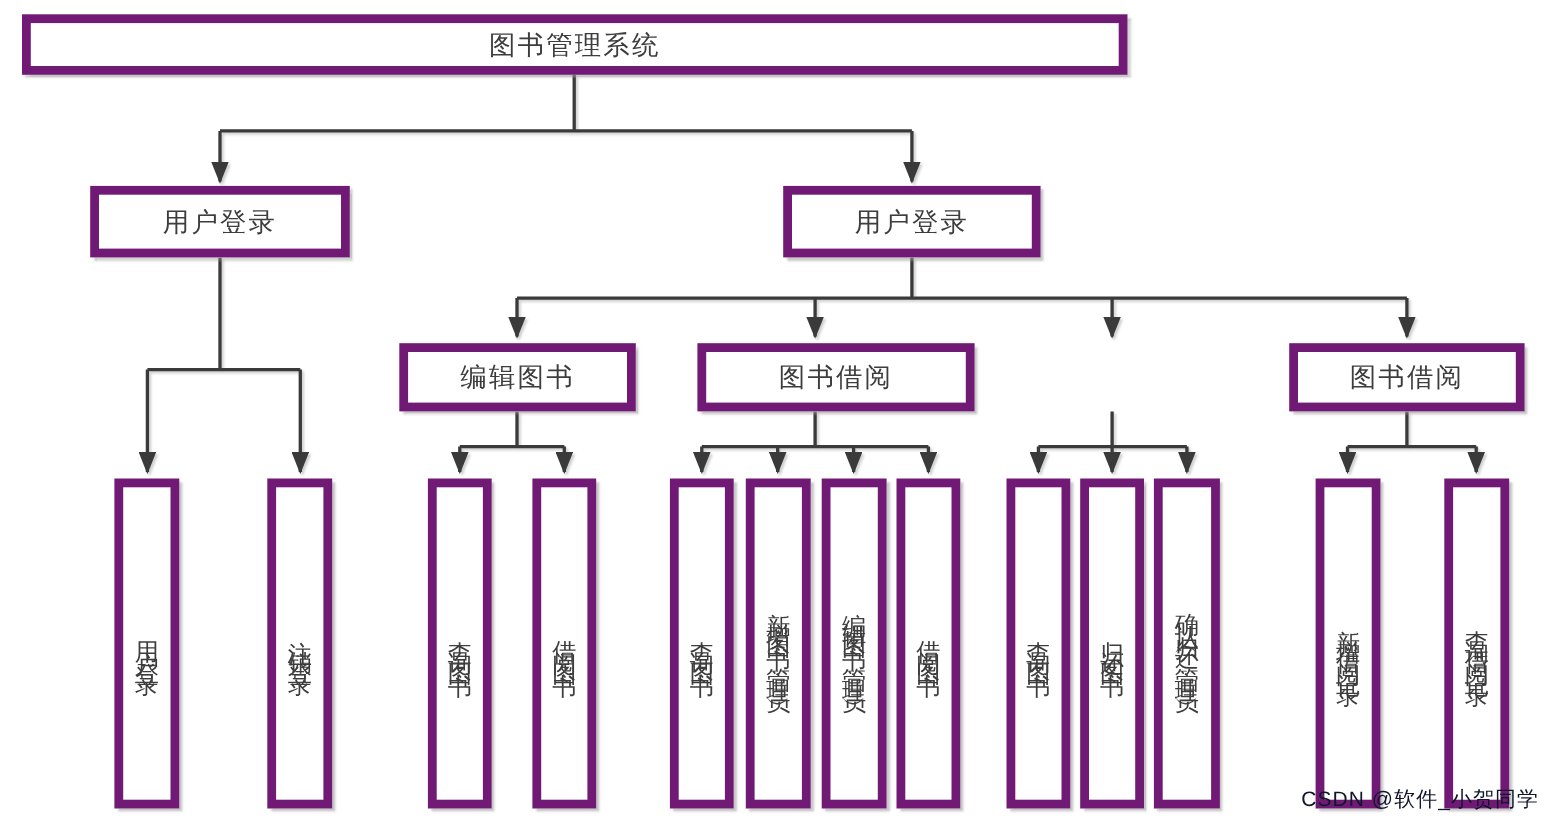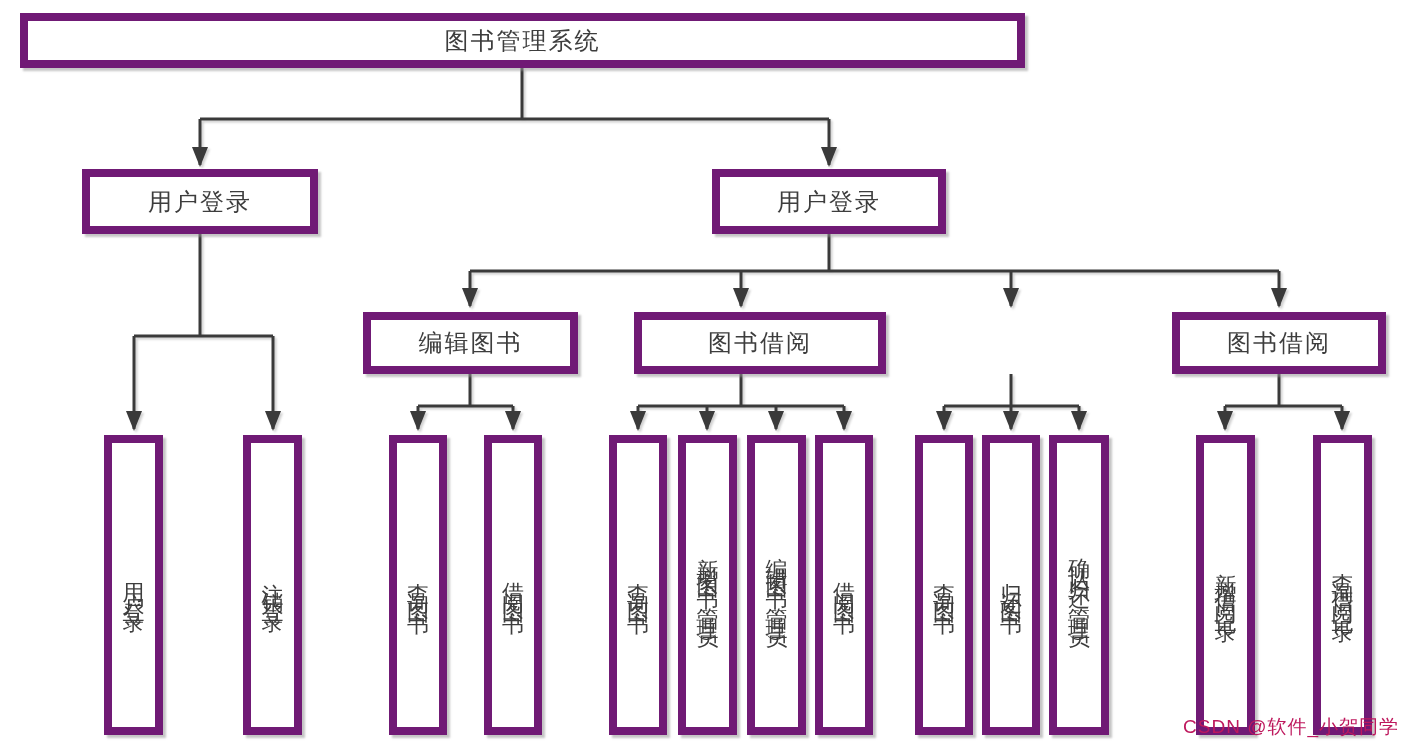--- a/index.html
+++ b/index.html
@@ -46,21 +46,21 @@
     text-orientation: mixed;
     letter-spacing: 10px;
     line-height: 1;
   }
   .watermark {
     position: absolute;
     top: 714px;
     right: 6px;
     font-size: 19px;
     letter-spacing: 1px;
-    color: #be185d;
+    color: #0f172a;
     z-index: 5;
   }
 </style>
 </head>
 <body>
 
 <div class="canvas">
 
   <svg class="connectors" viewBox="0 0 1405 747" xmlns="http://www.w3.org/2000/svg">
     <defs>

